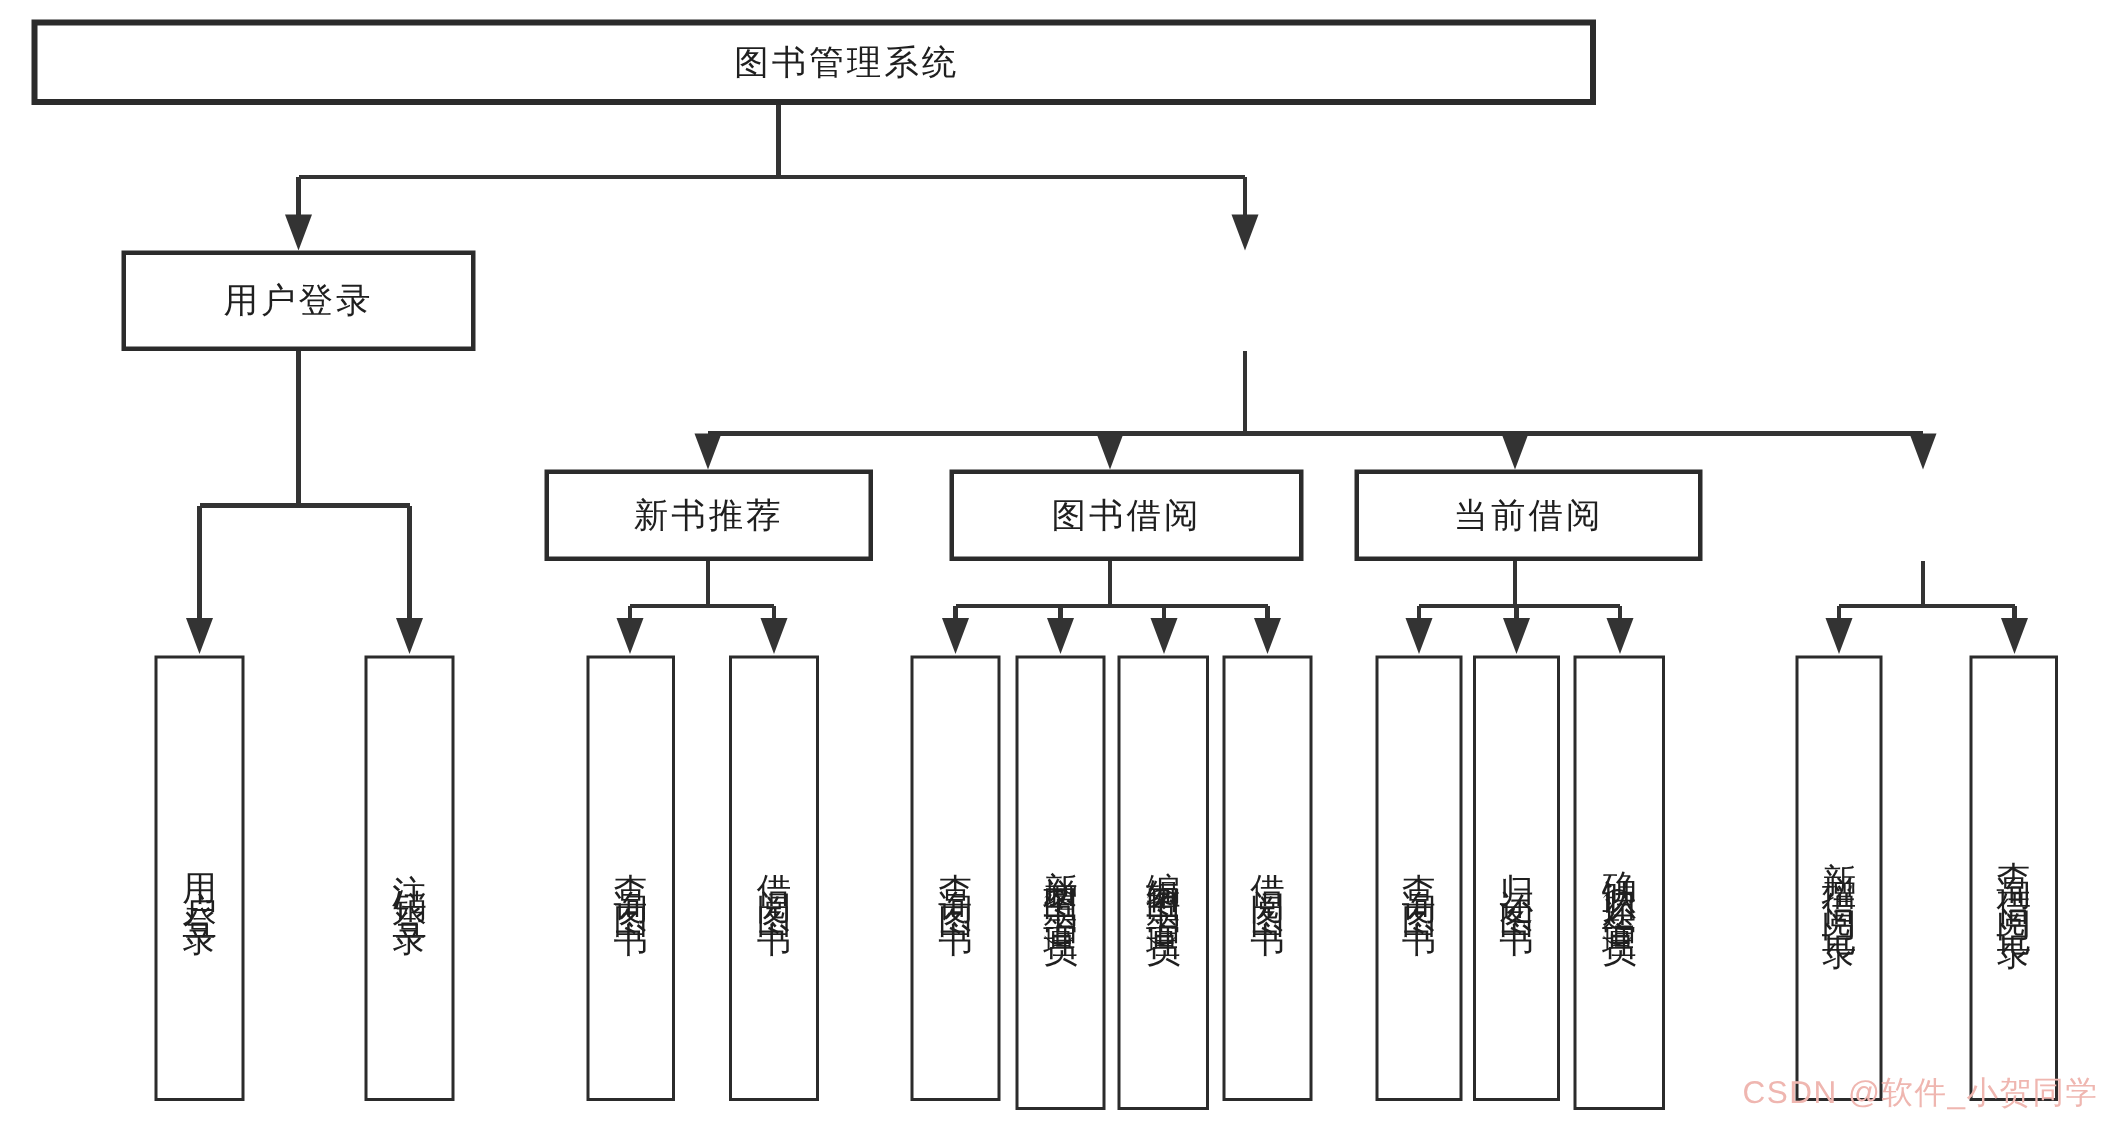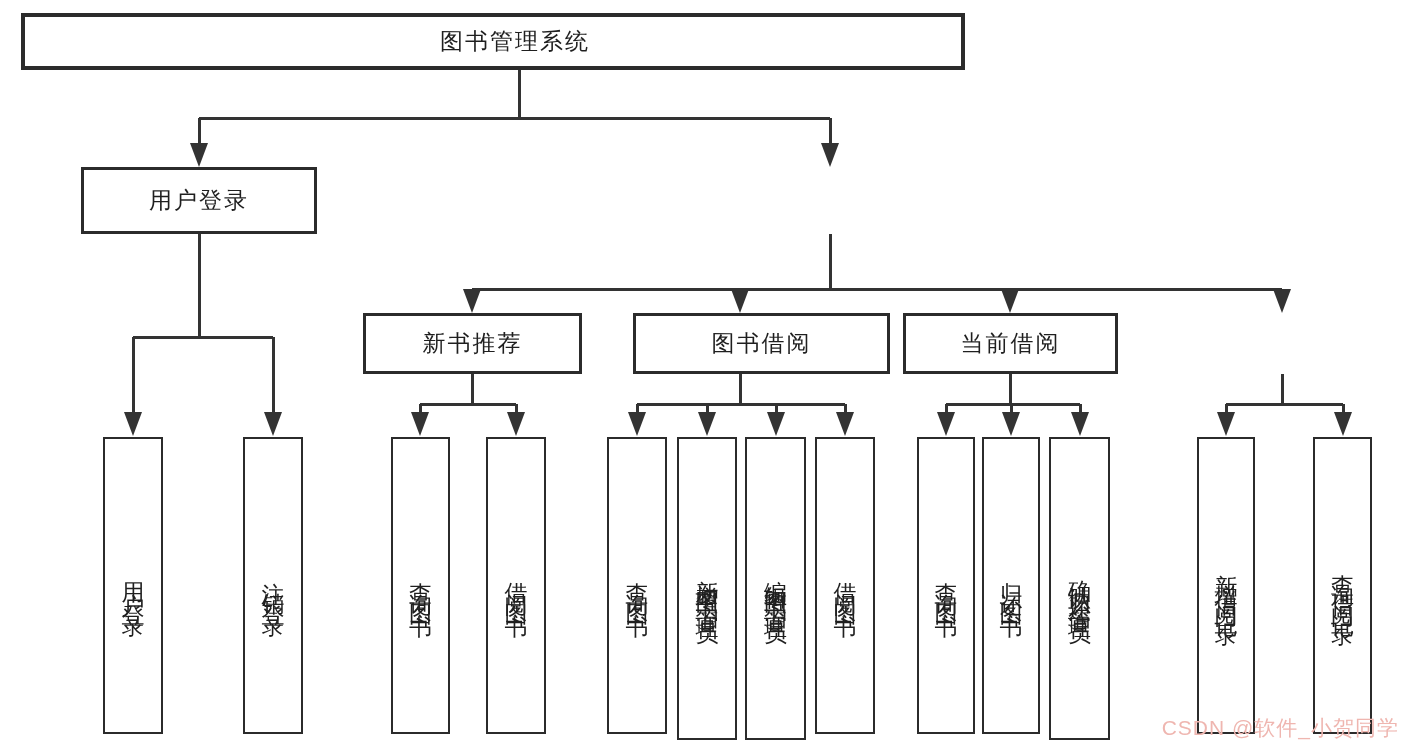--- a/index.html
+++ b/index.html
@@ -9,21 +9,21 @@
     font-family:"Liberation Sans","DejaVu Sans",sans-serif;
     color:#1f1f1f;
   }
   .canvas{position:absolute;inset:0;}
   svg.connectors{position:absolute;left:0;top:0;pointer-events:none;}
   .box{
     position:absolute;background:#ffffff;border:3px solid #2b2b2b;
     display:flex;align-items:center;justify-content:center;
     box-sizing:border-box;font-size:23px;letter-spacing:2px;
   }
-  .box.root{left:21px;top:13px;width:944px;height:57px;border-width:4px;padding-left:44px;}
+  .box.root{left:21px;top:13px;width:1043px;height:57px;border-width:4px;padding-left:44px;}
   .box.lvl2{top:167px;height:67px;}
   .box.lvl3{top:313px;height:61px;}
   .box.leaf{top:437px;height:297px;border-width:2px;}
   .box.leaf.tall{height:303px;}
   .vtext{
     writing-mode:vertical-rl;text-orientation:mixed;
     letter-spacing:11px;line-height:1;white-space:nowrap;
   }
   .vtext.ls6{letter-spacing:10px;}
   .vtext.ls9{letter-spacing:6px;}
@@ -81,24 +81,24 @@
     <span>图书管理系统</span>
   </div>
 
   <div class="box lvl2" style="left:81px;width:236px">
     <span>用户登录</span>
   </div>
 
   <div class="box lvl3" style="left:363px;width:219px">
     <span>新书推荐</span>
   </div>
-  <div class="box lvl3" style="left:633px;width:257px">
+  <div class="box lvl3" style="left:633px;width:236px">
     <span>图书借阅</span>
   </div>
-  <div class="box lvl3" style="left:903px;width:215px">
+  <div class="box lvl3" style="left:903px;width:232px">
     <span>当前借阅</span>
   </div>
 
   <div class="box leaf" style="left:103px;width:60px">
     <span class="vtext">用户登录</span>
   </div>
   <div class="box leaf" style="left:243px;width:60px">
     <span class="vtext">注销登录</span>
   </div>
 

